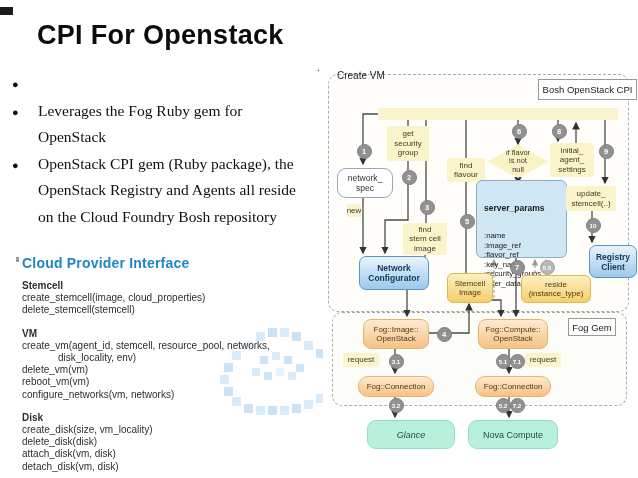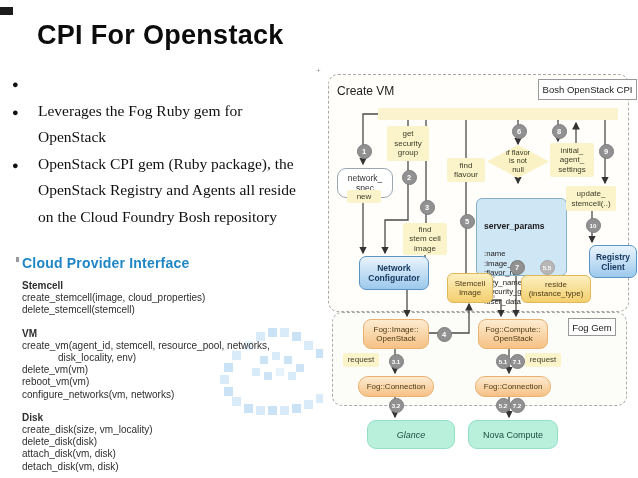--- a/index.html
+++ b/index.html
@@ -175,43 +175,43 @@
       <path d="M186 278 L186 303" marker-end="url(#ar)"></path>
       <path d="M186 326 L186 347" marker-end="url(#ar)"></path>
     </g>
     <g stroke="#9a9a9a" stroke-width="1.1" fill="none" stroke-dasharray="3 2">
       <path d="M171 228 L171 190" marker-end="url(#arg)"></path>
       <path d="M212 203 L212 190" marker-end="url(#arg)"></path>
       <path d="M223 226 L223 190" marker-end="url(#arg)"></path>
     </g>
   </svg>
 
-  <div class="node" style="left:14px;top:14px;font-size:12px;color:#222;">Create VM</div>
+  <div class="node" style="left:14px;top:0;font-size:10px;color:#222;">Create VM</div>
   <div class="node whitebox" style="left:196px;top:9px;width:97px;height:19px;font-size:9.5px;margin-left:19px;">Bosh OpenStack CPI</div>
   <div class="node bar" style="left:55px;top:38px;width:240px;height:12px;"></div>
   <div class="node whitebox" style="left:245px;top:248px;width:46px;height:16px;font-size:9.5px;">Fog Gem</div>
 
   <div class="node roundwhite" style="left:14px;top:98px;width:54px;height:28px;">network_
 spec</div>
-  <div class="node ylabel" style="left:24px;top:120px;width:34px;height:13px;">new</div>
+  <div class="node ylabel" style="left:24px;top:134px;width:14px;height:13px;">new</div>
   <div class="node bluebox" style="left:8px;top:186px;width:68px;height:32px;margin-left:28px;">Network
 Configurator</div>
   <div class="node ylabel" style="left:64px;top:56px;width:42px;height:35px;">get
 security
 group</div>
   <div class="node ylabel" style="left:80px;top:153px;width:44px;height:32px;">find
 stem cell
 image</div>
 
   <div class="node ylabel" style="left:124px;top:88px;width:38px;height:24px;">find
 flavour</div>
   <div class="node diamond" style="left:164px;top:75px;width:62px;height:33px;">if flavor
 is not
 null</div>
-  <div class="node paramsbox" style="left:153px;top:128px;width:82px;height:72px;">
+  <div class="node paramsbox" style="left:153px;top:110px;width:82px;height:72px;">
     <div class="ttl">server_params</div>
     <div class="items">:name
 :image_ref
 :flavor_ref
 :key_name
 :security_groups
 :user_data</div>
   </div>
   <div class="node goldbox" style="left:124px;top:203px;width:44px;height:28px;">Stemcell
 Image</div>

